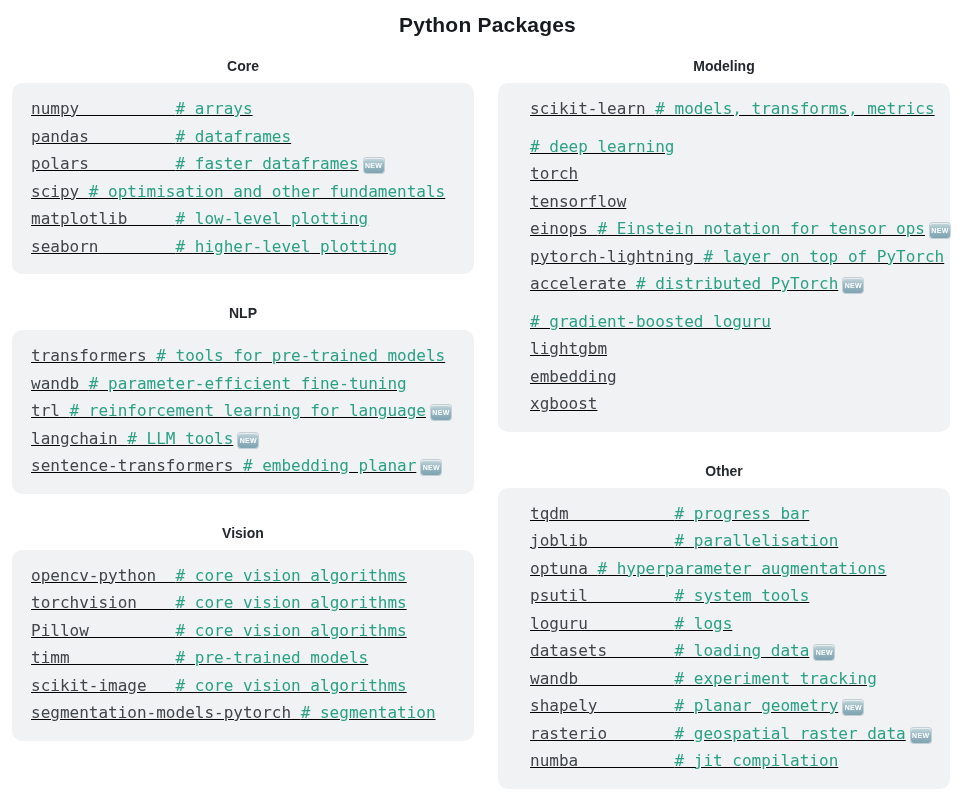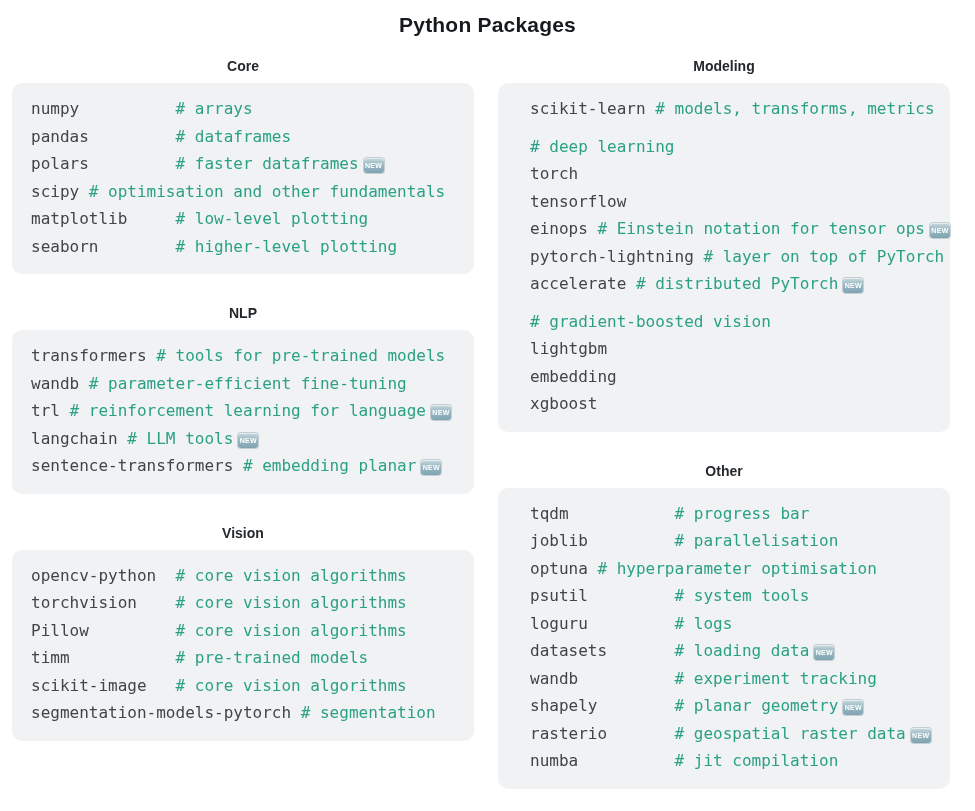--- a/index.html
+++ b/index.html
@@ -33,20 +33,21 @@
     color: #24282c;
     text-align: center;
     margin: 28px 0 6px 0;
     line-height: 22px;
   }
   .col > section:first-child .section-title { margin-top: 17px; }
   .card {
     background: #f1f2f4;
     border-radius: 10px;
     padding: 12px 10px 14px 19px;
+    text-decoration: underline;
   }
   .col-right .card { padding-left: 32px; }
   .line {
     font-family: "DejaVu Sans Mono", "Liberation Mono", monospace;
     font-size: 16px;
     line-height: 27.5px;
     white-space: pre;
     color: #40454a;
   }
   .pkg-name  { color: #40454a; white-space: pre; }
@@ -116,32 +117,32 @@
           <div class="card">
             <div class="line"><span class="pkg-name">scikit-learn </span><span class="pkg-comment"># models, transforms, metrics</span></div>
             <div class="spacer"></div>
             <div class="line"><span class="pkg-comment"># deep learning</span></div>
             <div class="line"><span class="pkg-name">torch</span></div>
             <div class="line"><span class="pkg-name">tensorflow</span></div>
             <div class="line"><span class="pkg-name">einops </span><span class="pkg-comment"># Einstein notation for tensor ops</span><span class="badge">NEW</span></div>
             <div class="line"><span class="pkg-name">pytorch-lightning </span><span class="pkg-comment"># layer on top of PyTorch</span></div>
             <div class="line"><span class="pkg-name">accelerate </span><span class="pkg-comment"># distributed PyTorch</span><span class="badge">NEW</span></div>
             <div class="spacer"></div>
-            <div class="line"><span class="pkg-comment"># gradient-boosted vision</span></div>
+            <div class="line"><span class="pkg-comment"># gradient-boosted loguru</span></div>
             <div class="line"><span class="pkg-name">lightgbm</span></div>
             <div class="line"><span class="pkg-name">embedding</span></div>
             <div class="line"><span class="pkg-name">xgboost</span></div>
           </div>
         </section>
         <section class="section">
           <h2 class="section-title">Other</h2>
           <div class="card">
             <div class="line"><span class="pkg-name">tqdm           </span><span class="pkg-comment"># progress bar</span></div>
             <div class="line"><span class="pkg-name">joblib         </span><span class="pkg-comment"># parallelisation</span></div>
-            <div class="line"><span class="pkg-name">optuna </span><span class="pkg-comment"># hyperparameter optimisation</span></div>
+            <div class="line"><span class="pkg-name">optuna </span><span class="pkg-comment"># hyperparameter augmentations</span></div>
             <div class="line"><span class="pkg-name">psutil         </span><span class="pkg-comment"># system tools</span></div>
             <div class="line"><span class="pkg-name">loguru         </span><span class="pkg-comment"># logs</span></div>
             <div class="line"><span class="pkg-name">datasets       </span><span class="pkg-comment"># loading data</span><span class="badge">NEW</span></div>
             <div class="line"><span class="pkg-name">wandb          </span><span class="pkg-comment"># experiment tracking</span></div>
             <div class="line"><span class="pkg-name">shapely        </span><span class="pkg-comment"># planar geometry</span><span class="badge">NEW</span></div>
             <div class="line"><span class="pkg-name">rasterio       </span><span class="pkg-comment"># geospatial raster data</span><span class="badge">NEW</span></div>
             <div class="line"><span class="pkg-name">numba          </span><span class="pkg-comment"># jit compilation</span></div>
           </div>
         </section>
       </div>

